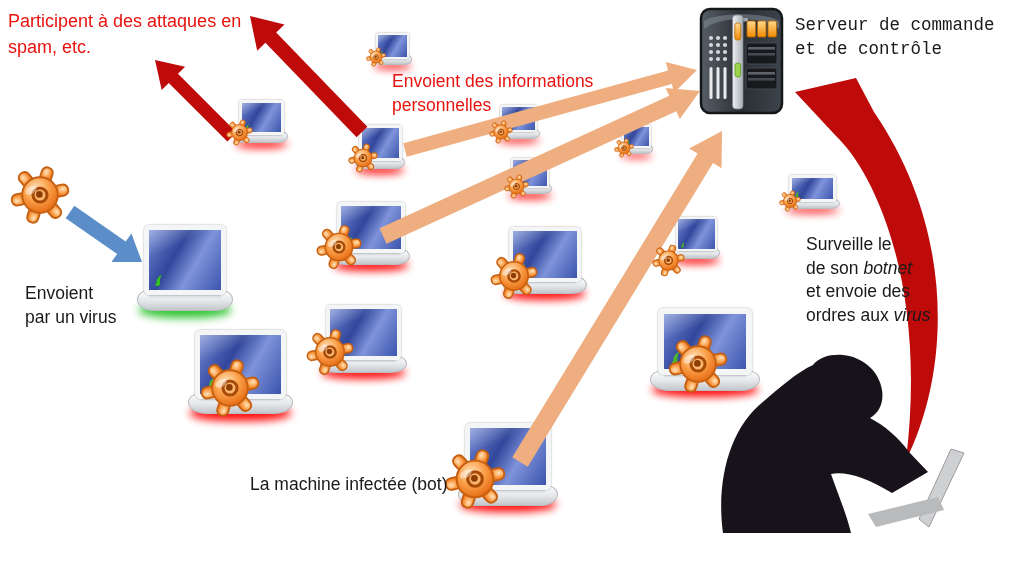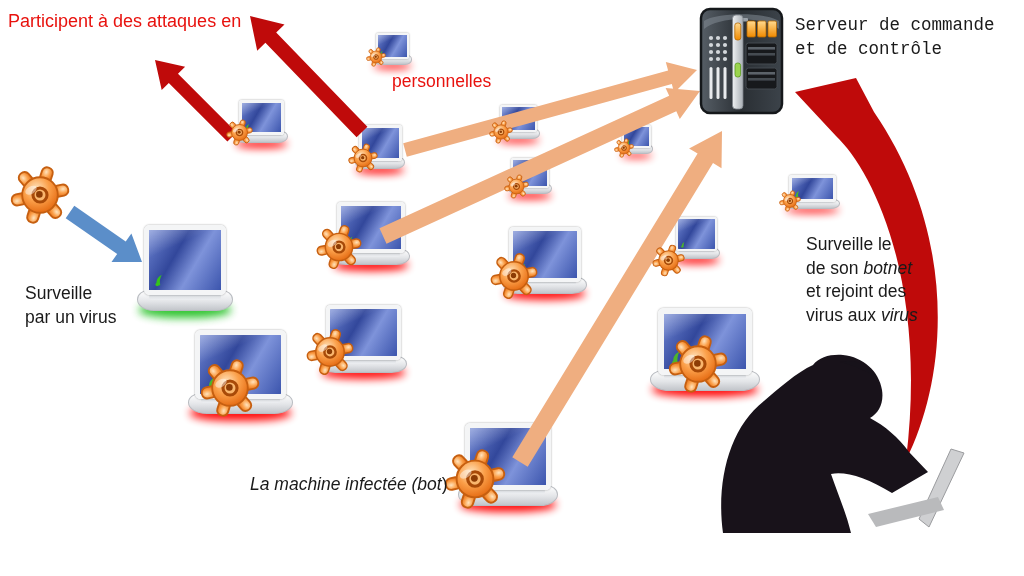--- a/index.html
+++ b/index.html
@@ -345,36 +345,38 @@
          L 892 493
          C 867 478, 846 471, 831 474
          C 837 492, 846 512, 851 533
          Z"></path>
     <path fill="#18121a" d="M 840 362 C 855 358, 872 366, 878 380 C 870 372, 855 366, 840 362 Z" opacity="0.6"></path>
   </svg>
 
   <div id="labels">
       <div class="label" style="left: 8px; top: 8px; font-size: 18px; line-height: 26px; color: rgb(232, 18, 14);">
         <div><span>Participent à des attaques en</span></div>
+        <div><span>spam, etc.</span></div>
       </div>
       <div class="label" style="left: 392px; top: 69px; font-size: 17.5px; line-height: 24px; color: rgb(232, 18, 14);">
+        <div><span>Envoient des informations</span></div>
         <div><span>personnelles</span></div>
       </div>
       <div class="label" style="left: 795px; top: 13px; font-size: 17.5px; line-height: 24px; color: rgb(26, 26, 26); font-family: Liberation Mono, monospace;">
         <div><span>Serveur de commande</span></div>
         <div><span>et de contrôle</span></div>
       </div>
       <div class="label" style="left: 25px; top: 281px; font-size: 17.5px; line-height: 24px; color: rgb(26, 26, 26);">
-        <div><span>Surveille</span></div>
+        <div><span>Envoient</span></div>
         <div><span>par un virus</span></div>
       </div>
       <div class="label" style="left: 806px; top: 233px; font-size: 17.5px; line-height: 23.5px; color: rgb(26, 26, 26);">
         <div><span>Surveille le</span></div>
         <div><span>de son </span><span style="font-style: italic;">botnet</span></div>
-        <div><span>et rejoint des</span></div>
-        <div><span>virus aux </span><span style="font-style: italic;">virus</span></div>
+        <div><span>et envoie des</span></div>
+        <div><span>ordres aux </span><span style="font-style: italic;">virus</span></div>
       </div>
       <div class="label" style="left: 250px; top: 473px; font-size: 17.5px; line-height: 23px; color: rgb(232, 18, 14);">
-        <div><span style="color: rgb(26, 26, 26); font-style: italic;">La machine infectée (</span><span style="font-style: italic; color: rgb(26, 26, 26);">bot</span><span style="color: rgb(26, 26, 26);">)</span></div>
+        <div><span style="color: rgb(26, 26, 26);">La machine infectée (</span><span style="color: rgb(26, 26, 26);">bot</span><span style="color: rgb(26, 26, 26);">)</span></div>
       </div>
     </div>
 
 </div>
 
 </body></html>

